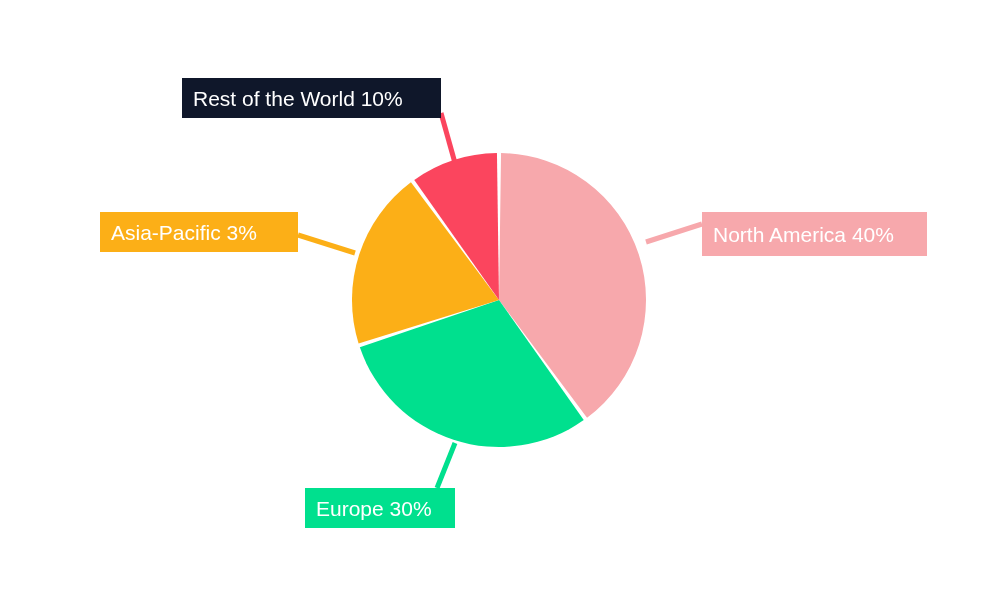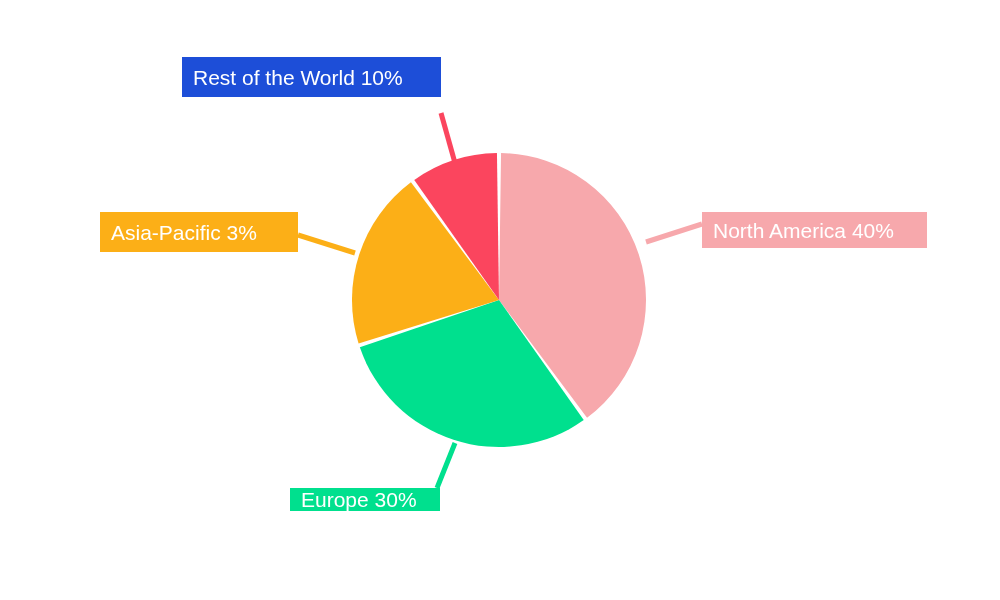--- a/index.html
+++ b/index.html
@@ -50,19 +50,19 @@
       </g>
     <g id="pie-slices">
         <path d="M 499 300 L 501.05 153.01 A 147 147 0 0 1 587.06 417.71 Z" fill="#f7a8ac"></path>
         <path d="M 499 300 L 583.74 420.12 A 147 147 0 0 1 359.84 347.37 Z" fill="#00e08e"></path>
         <path d="M 499 300 L 358.57 343.47 A 147 147 0 0 1 410.94 182.29 Z" fill="#fcaf17"></path>
         <path d="M 499 300 L 414.26 179.88 A 147 147 0 0 1 496.95 153.01 Z" fill="#fb455e"></path>
       </g>
   </svg>
 
   <div id="labels-layer">
-      <div class="callout-label" style="left: 702px; top: 212px; width: 225px; height: 36px; background: rgb(247, 168, 172); color: rgb(255, 255, 255);">North America 40%</div>
-      <div class="callout-label" style="left: 290px; top: 488px; width: 150px; height: 23px; background: rgb(0, 224, 142); color: rgb(255, 255, 255);">Europe 30%</div>
+      <div class="callout-label" style="left: 702px; top: 212px; width: 225px; height: 44px; background: rgb(247, 168, 172); color: rgb(255, 255, 255);">North America 40%</div>
+      <div class="callout-label" style="left: 305px; top: 488px; width: 150px; height: 40px; background: rgb(0, 224, 142); color: rgb(255, 255, 255);">Europe 30%</div>
       <div class="callout-label" style="left: 100px; top: 212px; width: 198px; height: 40px; background: rgb(252, 175, 23); color: rgb(255, 255, 255);">Asia-Pacific 3%</div>
-      <div class="callout-label" style="left: 182px; top: 57px; width: 259px; height: 40px; background: #1d4ed8; color: rgb(255, 255, 255);">Rest of the World 10%</div>
+      <div class="callout-label" style="left: 182px; top: 78px; width: 259px; height: 40px; background: #0f172a; color: rgb(255, 255, 255);">Rest of the World 10%</div>
     </div>
 
 </div>
 
 </body></html>

